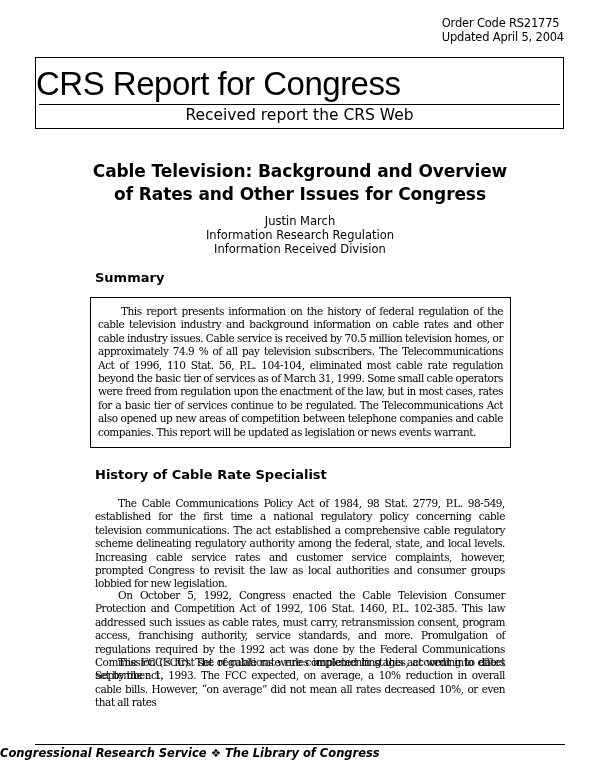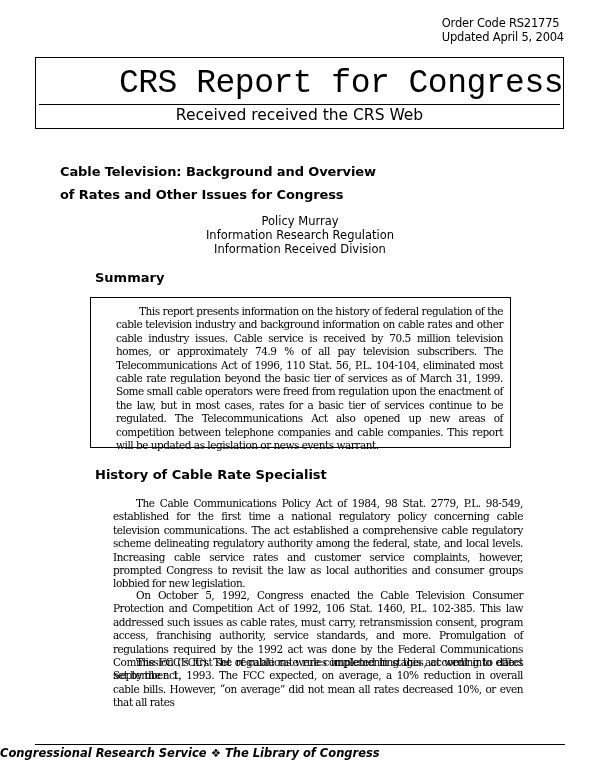--- a/index.html
+++ b/index.html
@@ -12,52 +12,52 @@
       font-family: "DejaVu Sans", sans-serif; font-size: 11.5px; line-height: 14px;
       letter-spacing: -0.2px;
       margin-left: 40px;
     }
     .order div { text-align: left; }
     .banner {
       position: absolute; left: 35px; top: 57px; width: 529px; height: 72px;
       border: 1.2px solid #000; box-sizing: border-box;
     }
     .banner-title {
-      position: absolute; left: 0; right: 0; top: 7px; text-align: right;
-      font-family: Liberation Mono, monospace; font-size: 33px; line-height: 38px;
+      position: absolute; left: 0; right: 0; top: 7px; text-align: left;
+      font-family: Liberation Sans, sans-serif; font-size: 33px; line-height: 38px;
       letter-spacing: -0.5px; font-weight: normal;
     }
     .banner-rule {
       position: absolute; left: 3px; right: 3px; top: 46px; border-top: 1px solid #000;
     }
     .banner-sub {
       position: absolute; left: 0; right: 0; top: 47px; text-align: center;
       font-family: "DejaVu Sans", sans-serif; font-size: 15.5px; line-height: 20px;
     }
     .title {
-      position: absolute; left: 60px; right: 60px; top: 160px; 
-      font-family: "DejaVu Sans", sans-serif; font-weight: bold; font-size: 13px; line-height: 23px;
+      position: absolute; left: 60px; right: 60px; top: 160px; text-align: center;
+      font-family: "DejaVu Sans", sans-serif; font-weight: bold; font-size: 17px; line-height: 23px;
       letter-spacing: -0.1px;
     }
     .author {
       position: absolute; left: 0; right: 0; top: 214px; text-align: center;
       font-family: "DejaVu Sans", sans-serif; font-size: 11.5px; line-height: 14px;
     }
     .h2 {
       position: absolute; left: 95px;
       font-family: "DejaVu Sans", sans-serif; font-weight: bold; font-size: 13px; line-height: 16px;
     }
     .summary-box {
       position: absolute; left: 90px; top: 297px; width: 421px; height: 151px;
       border: 1px solid #000; box-sizing: border-box;
       padding: 7px 7px 0 7px;
     }
     .serif {
       font-family: "DejaVu Serif", serif; font-size: 10.5px; line-height: 13.4px;
-      text-align: justify; letter-spacing: -0.45px; word-spacing: -0.2px; margin-left: 18px;
+      text-align: justify; letter-spacing: -0.45px; word-spacing: -0.2px;
     }
     .serif.indent { text-indent: 23px; }
     .para { position: absolute; left: 95px; width: 410px; }
     .footer-rule {
       position: absolute; left: 35px; right: 35px; top: 744px; border-top: 1px solid #000;
     }
     .footer {
       position: absolute; left: 0; right: 0; top: 746px; text-align: left;
       font-family: "DejaVu Sans", sans-serif; font-style: italic; font-weight: bold;
       font-size: 11.5px; line-height: 14px;
@@ -67,30 +67,30 @@
 <body>
 
 <div class="order">
   <div>Order Code RS21775</div>
   <div>Updated April 5, 2004</div>
 </div>
 
 <div class="banner">
   <div class="banner-title">CRS Report for Congress</div>
   <div class="banner-rule"></div>
-  <div class="banner-sub">Received received the CRS Web</div>
+  <div class="banner-sub">Received report the CRS Web</div>
 </div>
 
 <div class="title">
   <div>Cable Television: Background and Overview</div>
   <div>of Rates and Other Issues for Congress</div>
 </div>
 
 <div class="author">
-  <div>Policy Murray</div>
+  <div>Justin March</div>
   <div>Information Research Regulation</div>
   <div>Information Received Division</div>
 </div>
 
 <div class="h2" style="top:270px;">Summary</div>
 
 <div class="summary-box">
   <div class="serif indent">This report presents information on the history of federal regulation of the cable television industry and background information on cable rates and other cable industry issues.  Cable service is received by 70.5 million television homes, or approximately 74.9 % of all pay television subscribers.  The Telecommunications Act of 1996, 110 Stat. 56, P.L. 104-104, eliminated most cable rate regulation beyond the basic tier of services as of March 31, 1999.  Some small cable operators were freed from regulation upon the enactment of the law, but in most cases, rates for a basic tier of services continue to be regulated.  The Telecommunications Act also opened up new areas of competition between telephone companies and cable companies.  This report will be updated as legislation or news events warrant.</div>
 </div>
 

